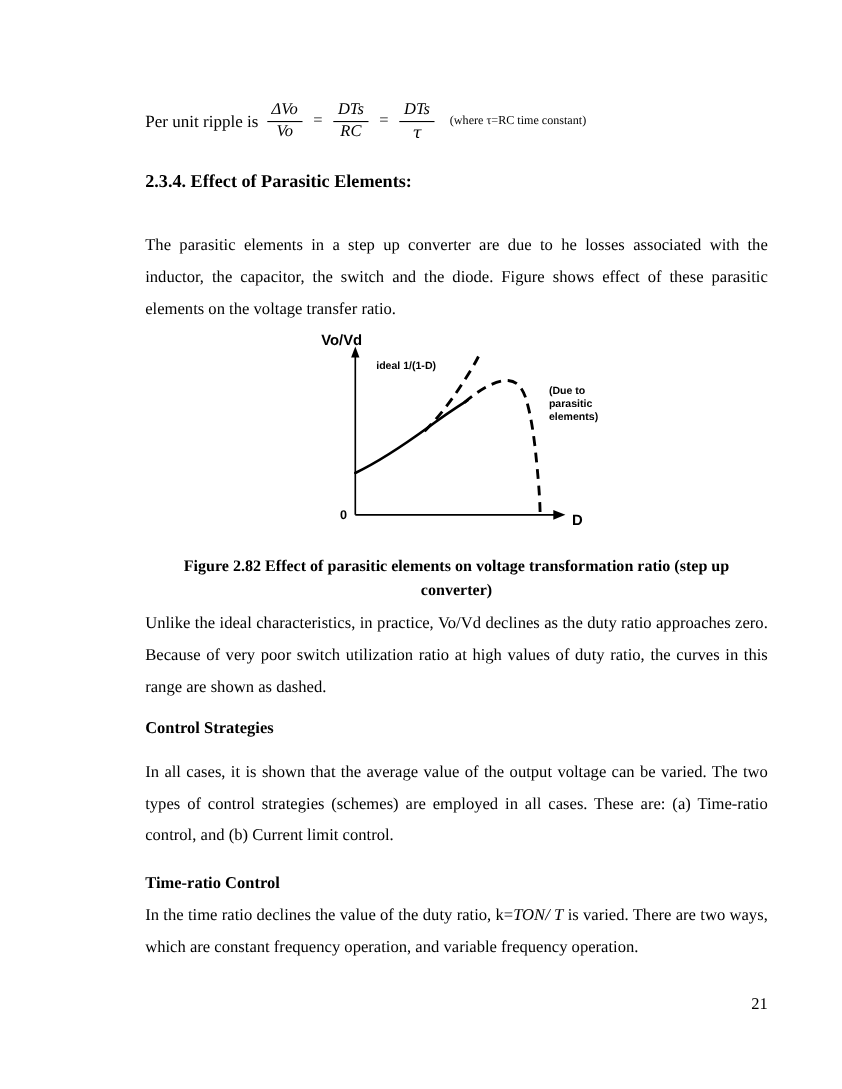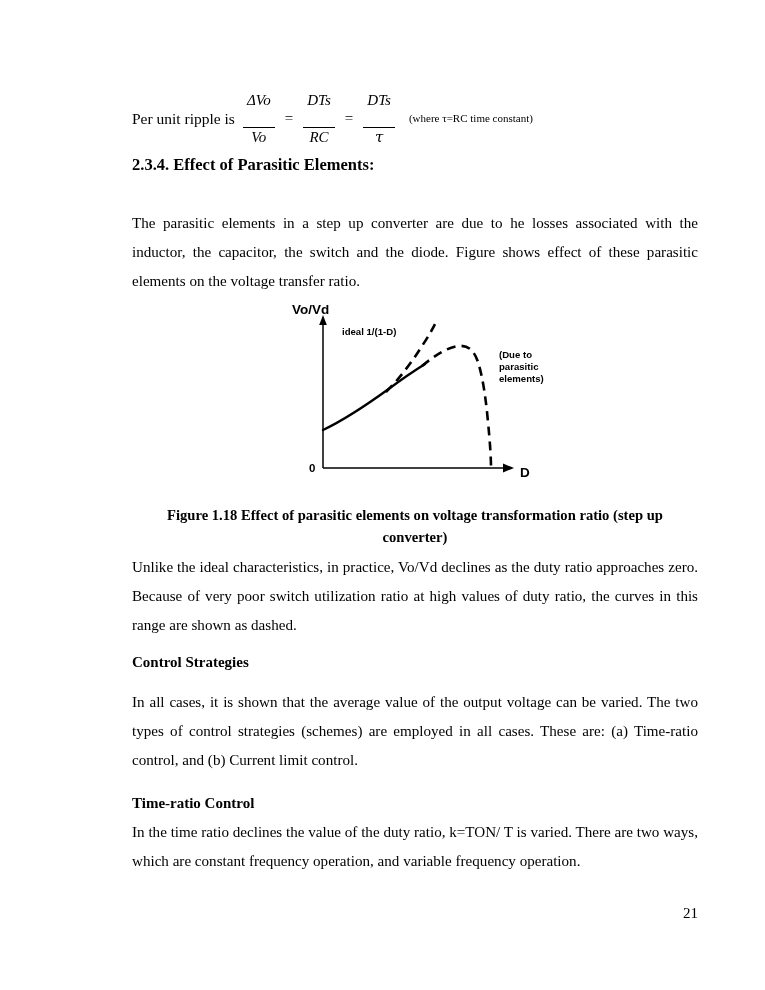--- a/index.html
+++ b/index.html
@@ -50,21 +50,21 @@
     flex-direction: column;
     align-items: center;
     justify-content: center;
     vertical-align: middle;
     font-style: italic;
     font-size: 15px;
     line-height: 1.12;
     margin: 0 3px;
   }
   .frac .num {
-    padding: 0 4px 18px 4px;
+    padding: 0 4px 1px 4px;
     border-bottom: 1.1px solid #000;
   }
   .frac .den {
     padding: 1px 4px 0 4px;
   }
   .eqsign { font-size: 15px; padding: 0 2px; }
   .where-txt { font-size: 11px; padding-left: 6px; }
   .greek { font-style: italic; font-family: "DejaVu Serif", serif; }
 
   
@@ -119,21 +119,21 @@
     top: 300px;
     width: 270px;
     height: 185px;
   }
   .figure-wrap svg { display: block; }
   .fig-label {
     font-family: "Liberation Sans", sans-serif;
     font-weight: bold;
     fill: #000;
   }
-  .ital { }
+  .ital { font-style: italic; }
 </style>
 </head>
 <body>
 
 <div class="page">
   <div class="content">
 
     <div class="formula-line">
       <span class="formula-inner">
         <span>Per unit ripple is</span>
@@ -188,21 +188,21 @@
         <text class="fig-label" x="60" y="35" font-size="9.6">ideal  1/(1-D)</text>
 
         <g>
           <text class="fig-label" x="217" y="58" font-size="9.6">(Due to</text>
           <text class="fig-label" x="217" y="70" font-size="9.6">parasitic</text>
           <text class="fig-label" x="217" y="82" font-size="9.6">elements)</text>
         </g>
       </svg>
     </div>
 
-    <div class="caption" style="top:504px;">Figure 1.18 Effect of parasitic elements on voltage transformation ratio (step up converter)</div>
+    <div class="caption" style="top:504px;">Figure 2.82 Effect of parasitic elements on voltage transformation ratio (step up converter)</div>
 
     <p class="body" style="top:553px;">Unlike the ideal characteristics, in practice, Vo/Vd declines as the duty ratio approaches zero. Because of very poor switch utilization ratio at high values of duty ratio, the curves in this range are shown as dashed.</p>
 
     <div class="h-sub" style="top:653px;">Control Strategies</div>
 
     <p class="body" style="top:688px;">In all cases, it is shown that the average value of the output voltage can be varied. The two types of control strategies (schemes) are employed in all cases. These are: (a) Time-ratio control, and (b) Current limit control.</p>
 
     <div class="h-sub" style="top:794px;">Time-ratio Control</div>
 
     <p class="body" style="top:818px;"><span>In the time ratio declines the value of the duty ratio, k=</span><span class="ital">TON/ T</span><span> is varied. There are two ways, which are constant frequency operation, and variable frequency operation.</span></p>

